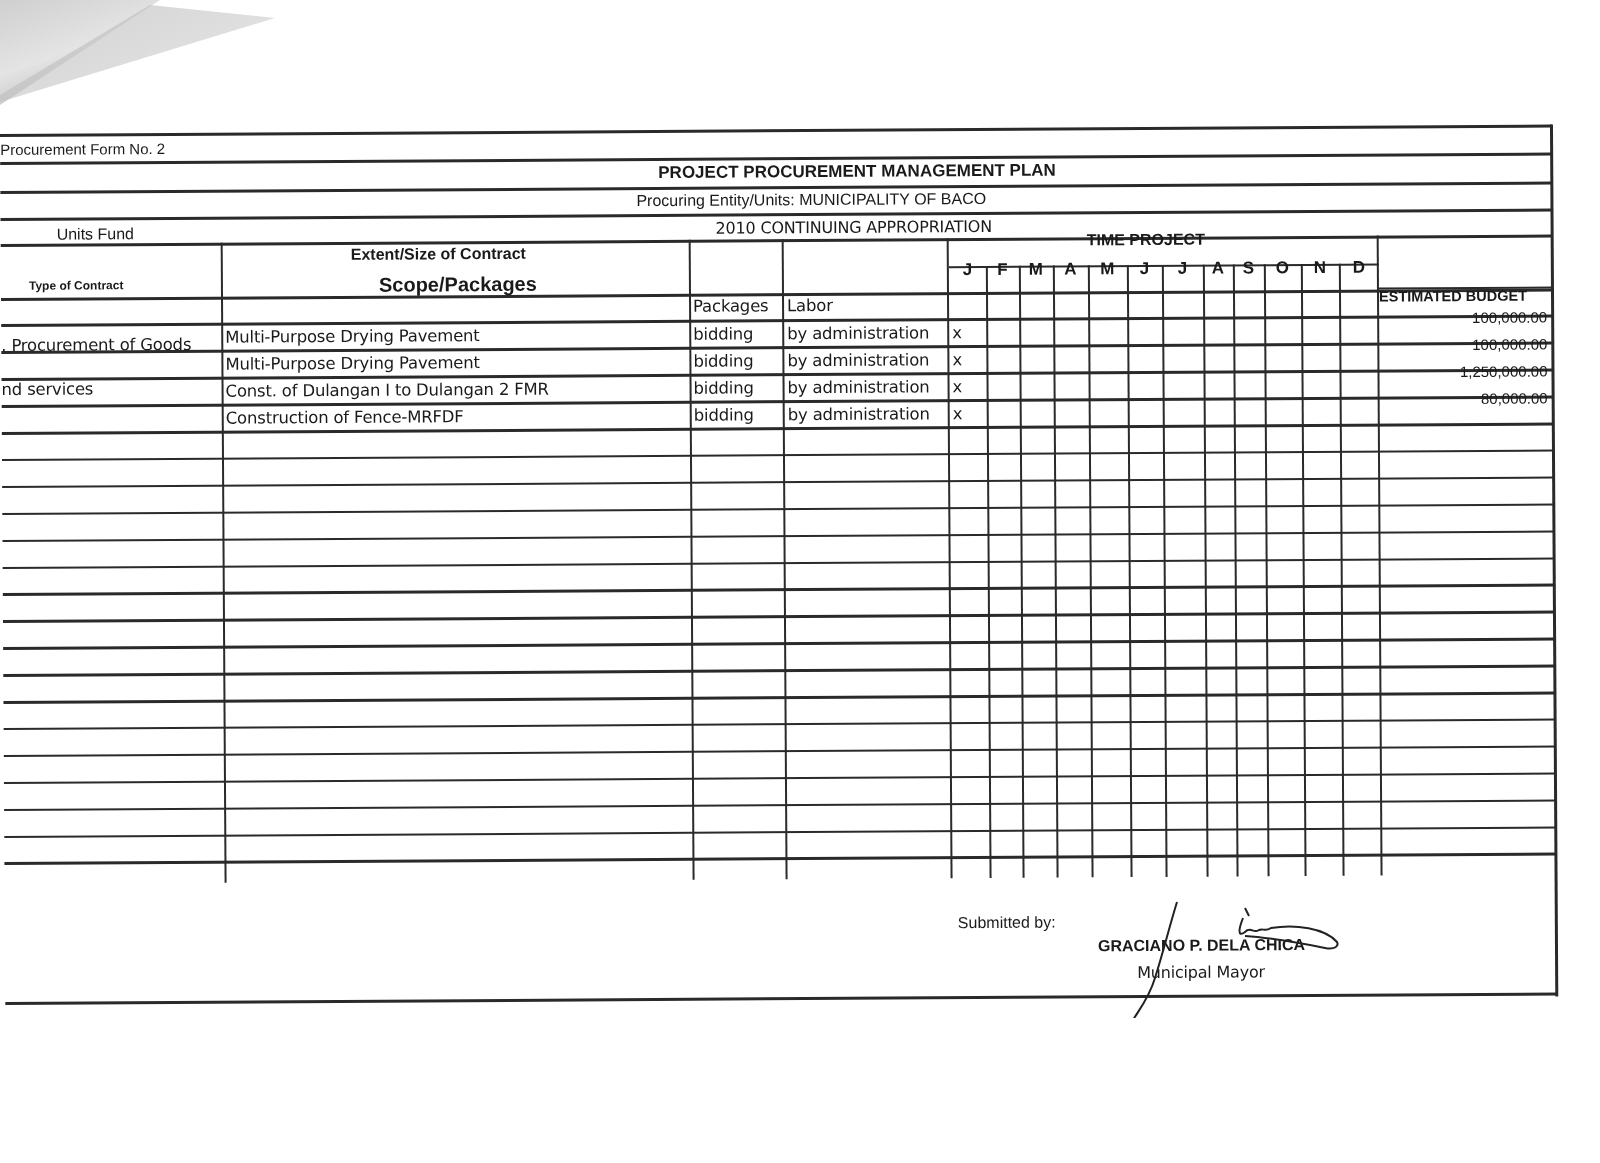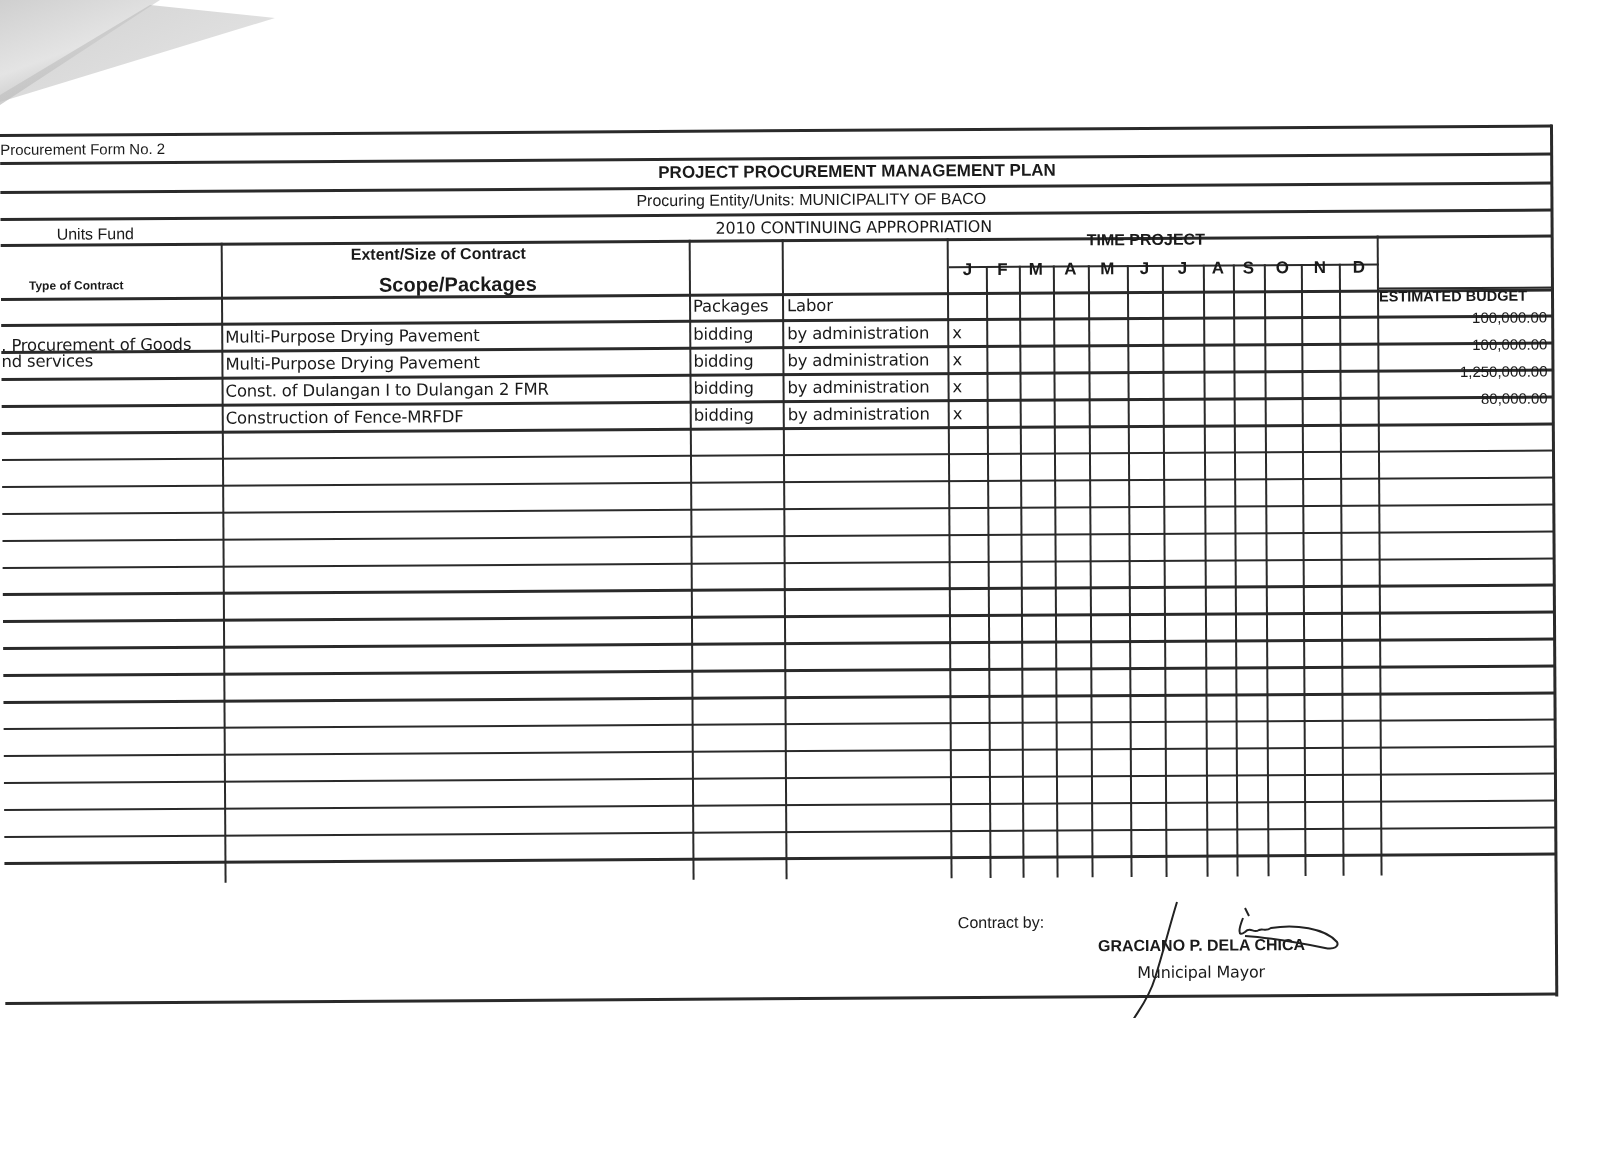--- a/index.html
+++ b/index.html
@@ -137,23 +137,23 @@
         <div class="txt serifish" style="left: 951px; top: 249px;">x</div>
         <div class="txt" style="left: 1380px; width: 166px; text-align: right; top: 238px; font-size: 15px;">1,250,000.00</div>
         <div class="txt serifish" style="left: 224px; top: 276px;">Construction of Fence-MRFDF</div>
         <div class="txt serifish" style="left: 692px; top: 276px;">bidding</div>
         <div class="txt serifish" style="left: 786px; top: 276px;">by administration</div>
         <div class="txt serifish" style="left: 951px; top: 276px;">x</div>
         <div class="txt" style="left: 1380px; width: 166px; text-align: right; top: 265px; font-size: 15px;">80,000.00</div>
       </div>
 
     <div class="txt serifish" style="left:0;top:202px;">. Procurement of Goods</div>
-    <div class="txt serifish" style="left:0;top:218px;text-align:right;">nd services</div>
+    <div class="txt serifish" style="left:0;top:246px;text-align:right;">nd services</div>
 
-    <div class="txt" style="left:953px;top:786px;font-size:16px;">Contract by:</div>
+    <div class="txt" style="left:953px;top:786px;font-size:16px;">Submitted by:</div>
     <div class="txt bold" style="left:1093px;top:810px;font-size:16px;">GRACIANO P. DELA CHICA</div>
     <div class="txt serifish" style="left:1132px;top:836px;font-size:16px;">Municipal Mayor</div>
   </div>
 
   <svg class="sig" viewBox="0 0 230 120">
     <path d="M52 4 C44 30 38 55 30 80 C24 100 14 112 8 122" stroke="#222" stroke-width="2" fill="none"></path>
     <path d="M120 10 L124 18" stroke="#222" stroke-width="2"></path>
     <path d="M118 20 C114 30 112 40 120 34 C126 28 128 36 134 32 C138 30 140 34 146 30 C170 26 200 30 212 44 C214 48 210 52 200 50 C180 46 150 40 120 38" stroke="#222" stroke-width="2" fill="none"></path>
   </svg>
 </div>

